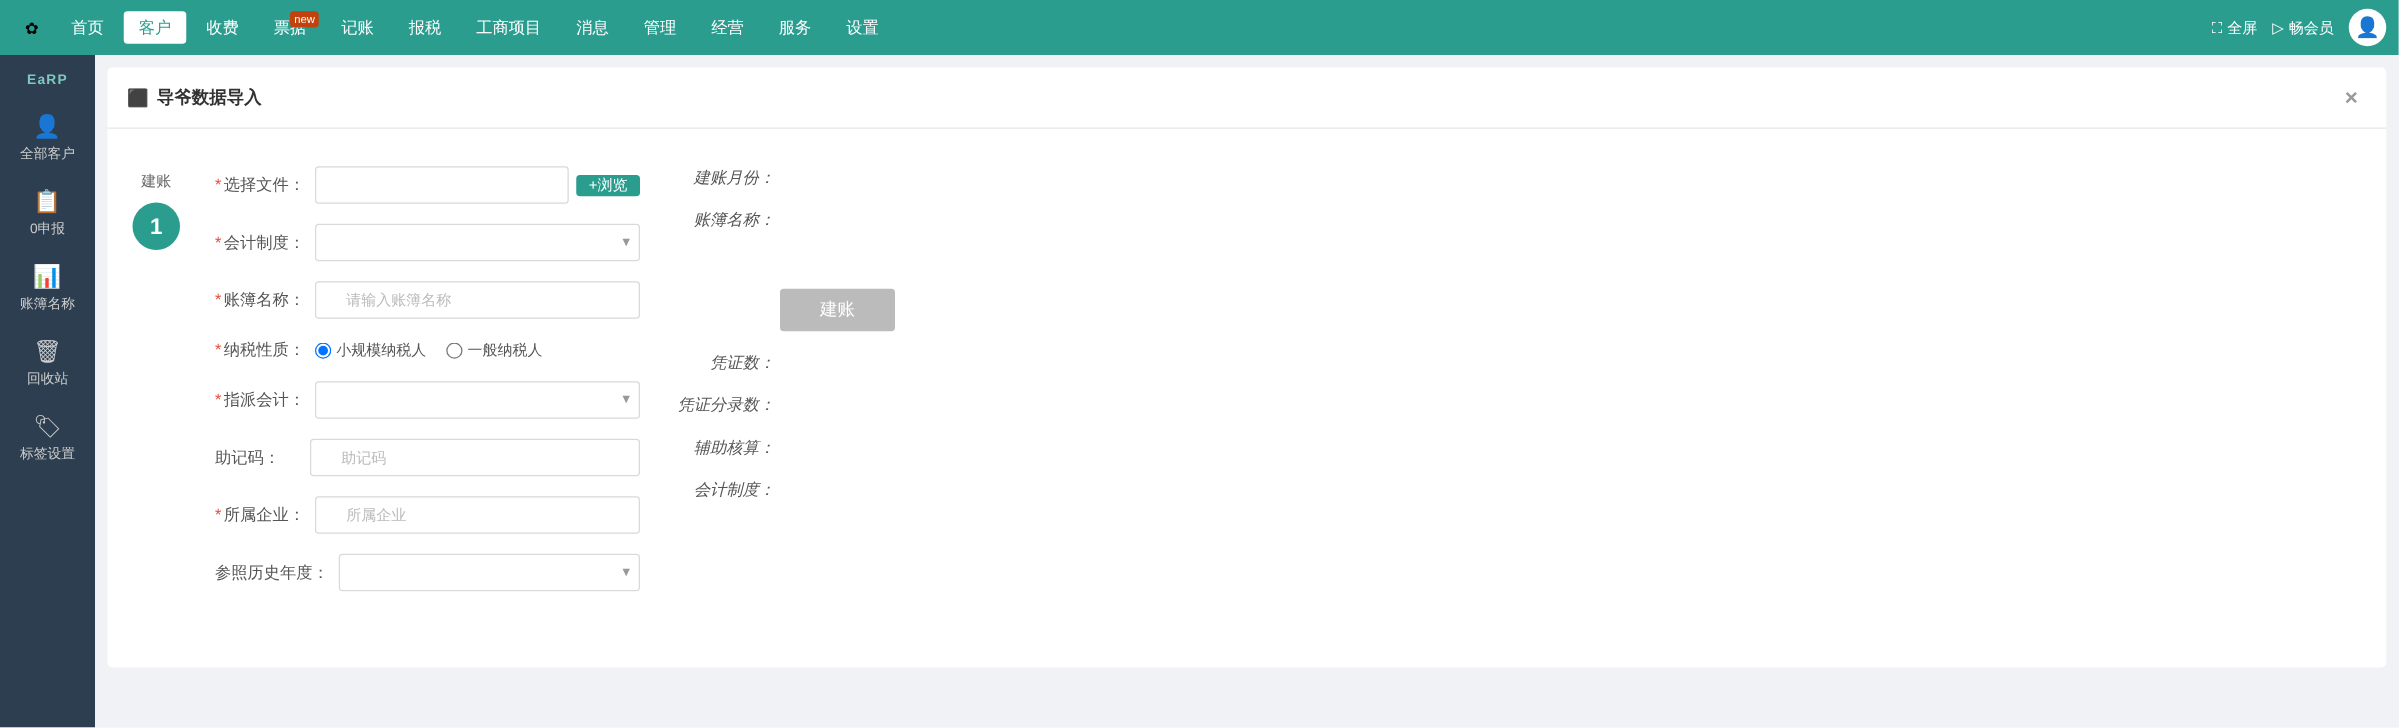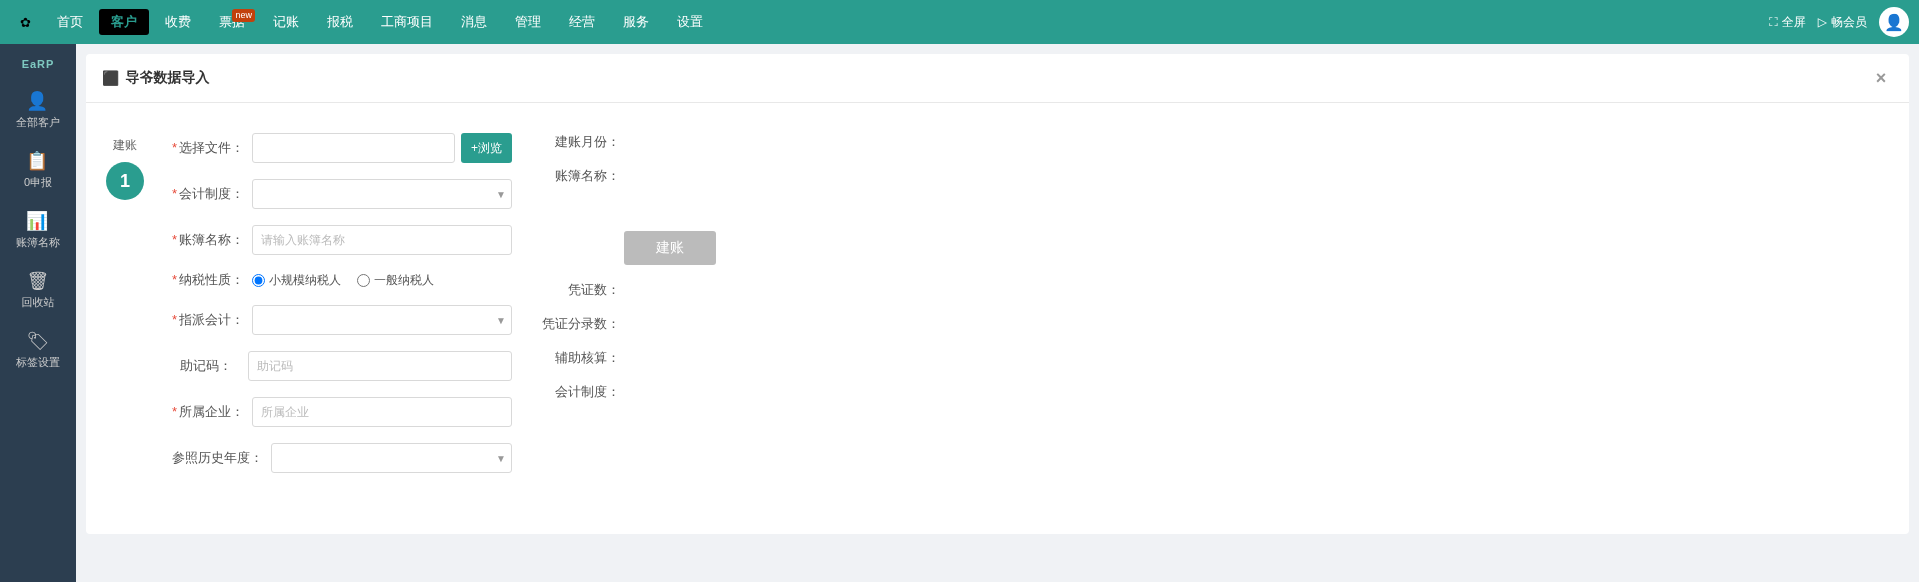--- a/index.html
+++ b/index.html
@@ -8,21 +8,21 @@
     
     .top-nav {
       display: flex; align-items: center;
       background: #2a9d8f; height: 44px;
       padding: 0 10px; gap: 4px;
     }
     .top-nav .nav-item {
       color: #fff; padding: 4px 12px; cursor: pointer;
       border-radius: 3px; font-size: 13px; position: relative;
     }
-    .top-nav .nav-item.active { background: #000000; color: #2a9d8f; font-weight: bold; }
+    .top-nav .nav-item.active { background: #ffffff; color: #2a9d8f; font-weight: normal; }
     .top-nav .nav-badge {
       position: absolute; top: 0; right: 2px;
       background: #c2410c; color: #fff; font-size: 9px;
       padding: 1px 3px; border-radius: 3px; line-height: 1.2;
     }
     .top-nav-right {
       margin-left: auto; display: flex; align-items: center; gap: 12px;
     }
     .top-nav-right .fullscreen-btn, .top-nav-right .vip-btn {
       color: #fff; font-size: 12px; cursor: pointer; display: flex; align-items: center; gap: 4px;
@@ -89,28 +89,28 @@
 
     
     .form-left { flex: 0 0 340px; display: flex; flex-direction: column; gap: 16px; }
     .form-right { flex: 0 0 260px; display: flex; flex-direction: column; gap: 16px; }
 
     .form-row {
       display: flex; align-items: center; gap: 8px;
     }
     .form-label {
       color: #555; font-size: 13px; min-width: 68px;
-      text-align: center; white-space: nowrap;
+      text-align: left; white-space: nowrap;
     }
     .form-label.required::before {
       content: "*"; color: #e74c3c; margin-right: 2px;
     }
     .form-control {
       flex: 1; height: 30px; border: 1px solid #d9d9d9;
-      border-radius: 3px; padding: 0 8px; font-size: 12px;
+      border-radius: 3px; padding: 0 24px; font-size: 12px;
       color: #333; outline: none;
     }
     .form-control::placeholder { color: #bbb; }
     
     .select-wrapper {
       flex: 1; position: relative;
     }
     .select-wrapper select {
       width: 100%; height: 30px; border: 1px solid #d9d9d9;
       border-radius: 3px; padding: 0 24px 0 8px;
@@ -122,31 +122,31 @@
       pointer-events: none; font-size: 10px; color: #999;
     }
 
     .file-row { display: flex; align-items: center; gap: 6px; flex: 1; }
     .file-input {
       flex: 1; height: 30px; border: 1px solid #d9d9d9;
       border-radius: 3px; padding: 0 8px; font-size: 12px; background: #fff;
     }
     .browse-btn {
       background: #2a9d8f; color: #fff; border: none;
-      padding: 0 10px; height: 30px; border-radius: 3px;
+      padding: 0 10px; height: 17px; border-radius: 3px;
       cursor: pointer; font-size: 12px; white-space: nowrap;
     }
 
     
     .radio-group { display: flex; align-items: flex-end; gap: 16px; flex: 1; }
     .radio-item { display: flex; align-items: center; gap: 4px; cursor: pointer; font-size: 12px; color: #555; }
 
     
     .right-form-row {
-      display: flex; align-items: center; gap: 8px;
+      display: flex; align-items: center; gap: 8px; font-style: italic;
     }
     .right-label {
       color: #555; font-size: 13px; min-width: 80px;
       text-align: right; white-space: nowrap;
     }
     .right-value {
       flex: 1; font-size: 13px; color: #333;
     }
 
     

